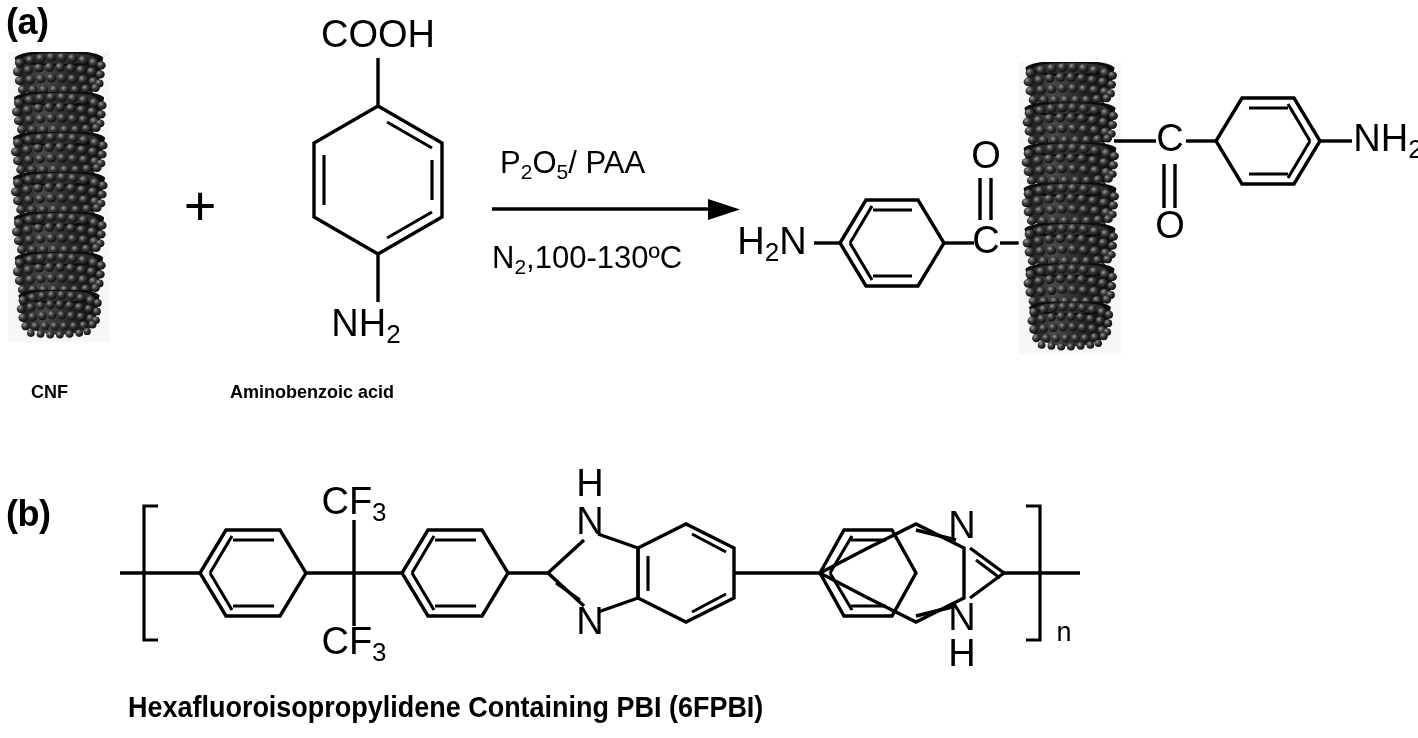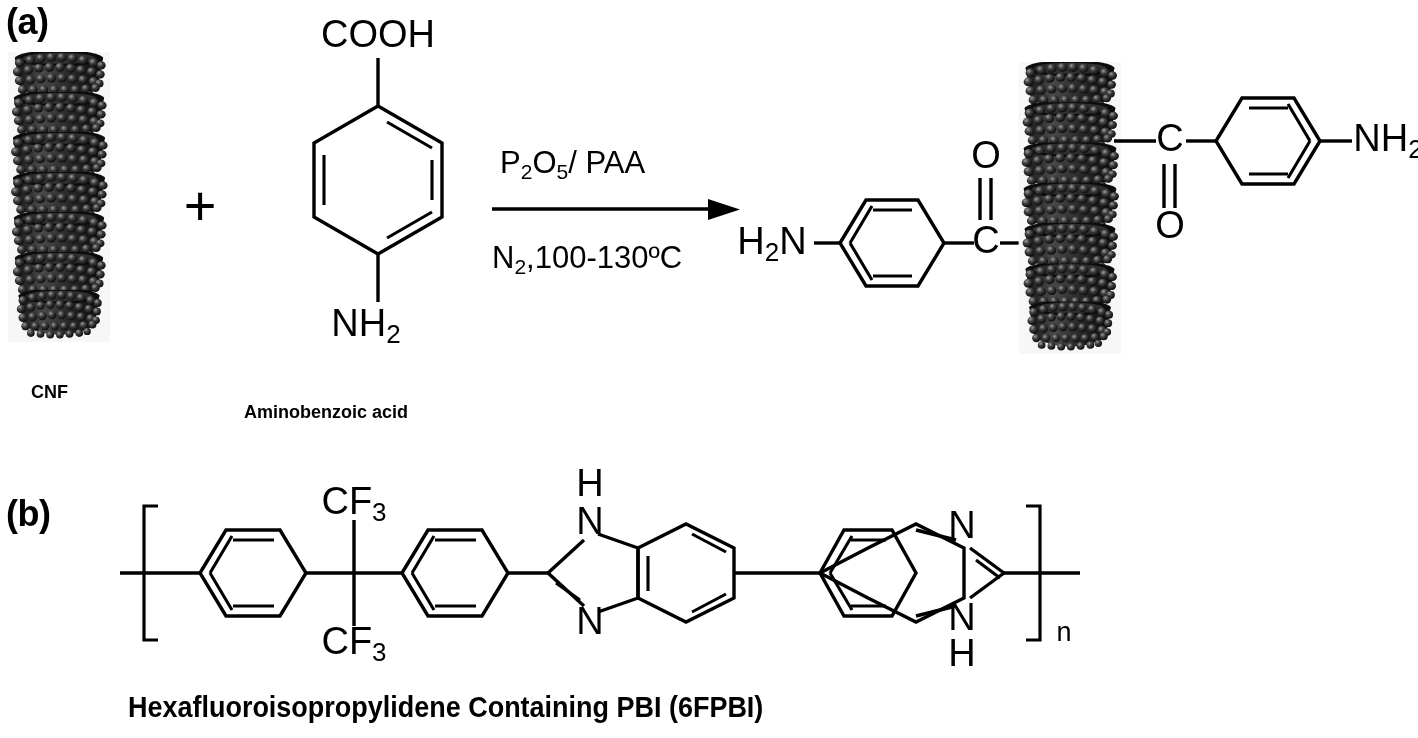--- a/index.html
+++ b/index.html
@@ -23,21 +23,21 @@
   #panel-b-label{left:6px;top:496px;}
   .species-label{
     position:absolute;
     font-weight:bold;
     font-size:18px;
     letter-spacing:0px;
     white-space:nowrap;
     line-height:1;
   }
   #cnf-label{left:31px;top:383px;}
-  #aba-label{left:244px;top:383px;margin-top:20px;}
+  #aba-label{left:230px;top:383px;}
   #product-label{left:925px;top:383px;}
   .caption{
     position:absolute;
     left:128px;top:693px;
     font-weight:bold;
     font-size:29px;
     white-space:nowrap;
     line-height:1;
     transform:scaleX(0.93);
     transform-origin:left center;

